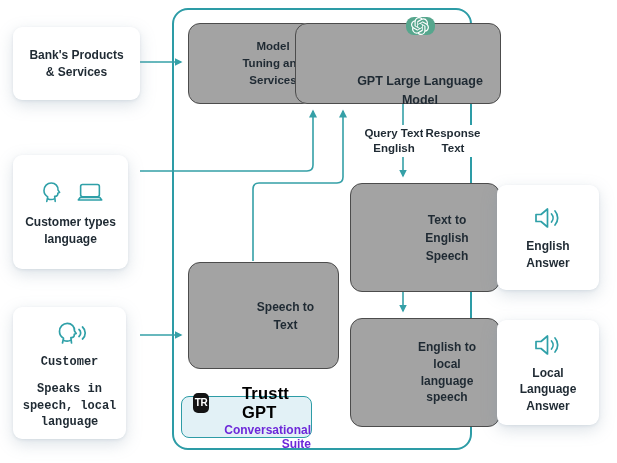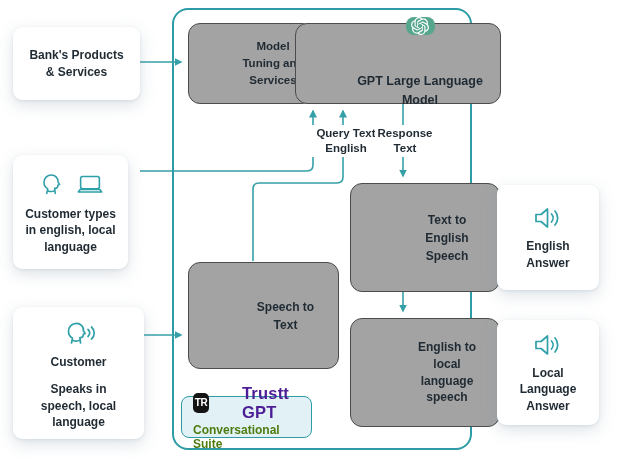--- a/index.html
+++ b/index.html
@@ -32,39 +32,39 @@
   .node .ln{white-space:nowrap;}
   .gpt-node{flex-direction:column;gap:7px;}
   .gpt-logo{
     width:29px;height:29px;border-radius:8px;background:#56a68d;
     display:flex;align-items:center;justify-content:center;
   }
   .gpt-label{font-size:12.5px;font-weight:700;}
   
   .edge-label{
     position:absolute;background:#ffffff;text-align:center;
-    font-size:11.5px;font-weight:700;line-height:1.3;padding:1px 2px;
+    font-size:11.5px;font-weight:700;line-height:1.3;padding:1px 2px;margin-left:48px;
   }
   .edge-label .ln{white-space:nowrap;}
   
   .badge{
     position:absolute;left:181px;top:396px;width:131px;height:42px;
     background:#e2f1f6;border:1.5px solid #2d9ca6;border-radius:8px;
     display:flex;flex-direction:column;align-items:center;justify-content:center;
     box-sizing:border-box;
     padding-left:11px;
   }
   .badge-row{display:flex;align-items:center;gap:5px;}
   .badge-logo{
     width:20px;height:20px;background:#141414;border-radius:5px;color:#fff;
     display:flex;align-items:center;justify-content:center;
     font-size:10px;font-weight:800;letter-spacing:-0.5px;
   }
-  .badge-title{font-size:16.5px;font-weight:800;color:#4c1d95;letter-spacing:.2px;margin-left:28px;}
-  .badge-sub{font-size:12px;font-weight:600;color:#4d7c0f;margin-top:1px;}
+  .badge-title{font-size:16.5px;font-weight:800;color:#000000;letter-spacing:.2px;margin-left:28px;}
+  .badge-sub{font-size:12px;font-weight:600;color:#6d28d9;margin-top:1px;text-align:right;}
   .tealicon{stroke:#2fa0a8;fill:none;stroke-width:1.7;stroke-linecap:round;stroke-linejoin:round;}
 </style>
 </head>
 <body>
 
 <div class="canvas">
 
   <div class="container-frame"></div>
 
   <svg class="wires" viewBox="0 0 617 463">
@@ -96,25 +96,24 @@
       <svg class="tealicon" width="30" height="30" viewBox="0 0 32 32">
         <path d="M11.5 26 L12.5 21.2 C10 19.6 8.5 17.2 8.5 14.4 C8.5 9.9 12 6.4 16.3 6.4 C20.7 6.4 23.9 9.8 23.5 14 L25.2 16.4 L23.3 17.3 C23.5 19.6 22.2 20.8 19.9 20.6 L20.5 26"></path>
         <path d="M13 23.4 C14.6 24.3 18 24.3 19.4 23.4"></path>
       </svg>
       <svg class="tealicon" width="32" height="30" viewBox="0 0 32 32">
         <rect x="6" y="8" width="20" height="13" rx="2"></rect>
         <path d="M3.5 24.5 H28.5 L26.5 21.8 H5.5 Z"></path>
       </svg>
     </div>
     <div class="ln">Customer types</div>
-    <div class="ln">in english, local</div>
     <div class="ln">language</div>
   </div>
 
-  <div class="card" style="left:13px;top:307px;width:131px;height:132px;">
+  <div class="card" style="left:13px;top:307px;width:113px;height:132px;font-family:Liberation Mono, monospace;">
     <svg class="tealicon" width="40" height="34" viewBox="0 0 40 32" style="margin-bottom:4px;">
       <path d="M12.5 26 L13.5 21.2 C11 19.6 9.5 17.2 9.5 14.4 C9.5 9.9 13 6.4 17.3 6.4 C21.7 6.4 24.9 9.8 24.5 14 L26.2 16.4 L24.3 17.3 C24.5 19.6 23.2 20.8 20.9 20.6 L21.5 26"></path>
       <path d="M14 23.4 C15.6 24.3 19 24.3 20.4 23.4"></path>
       <path d="M29 12.5 A4.5 4.5 0 0 1 29 19.5"></path>
       <path d="M32.5 10 A8 8 0 0 1 32.5 22"></path>
     </svg>
     <div class="ln">Customer</div>
     <div style="height:11px;"></div>
     <div class="ln">Speaks in</div>
     <div class="ln">speech, local</div>

